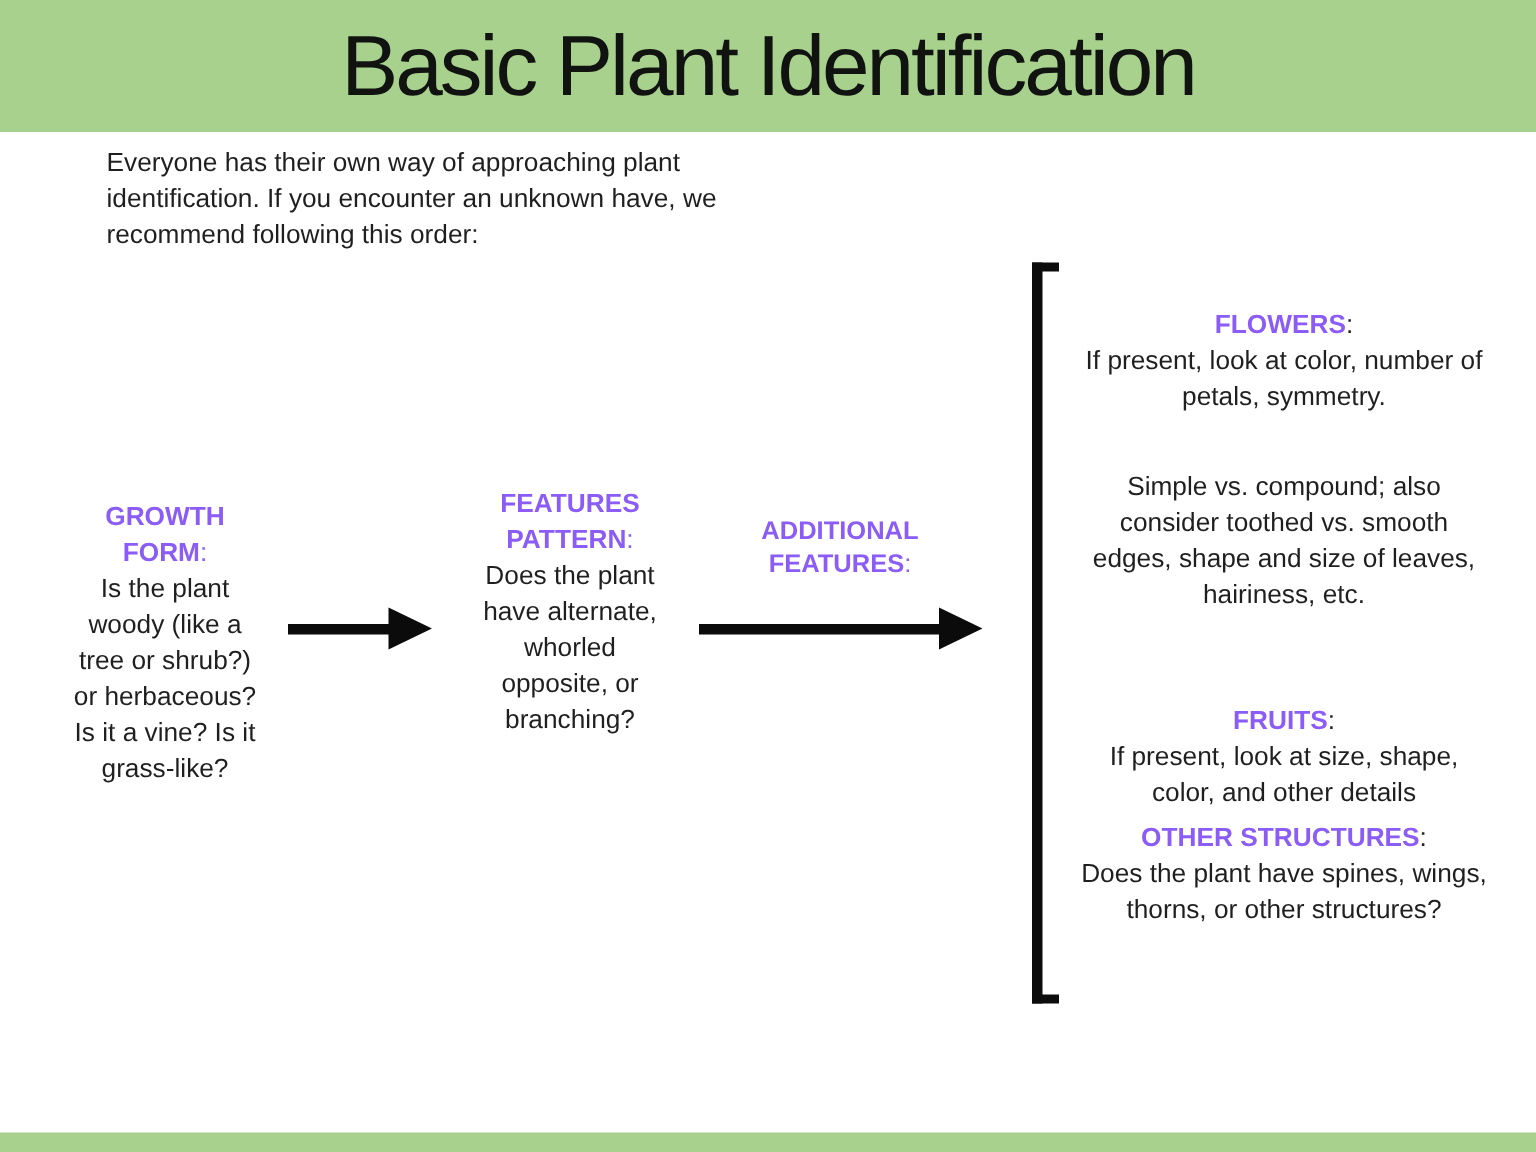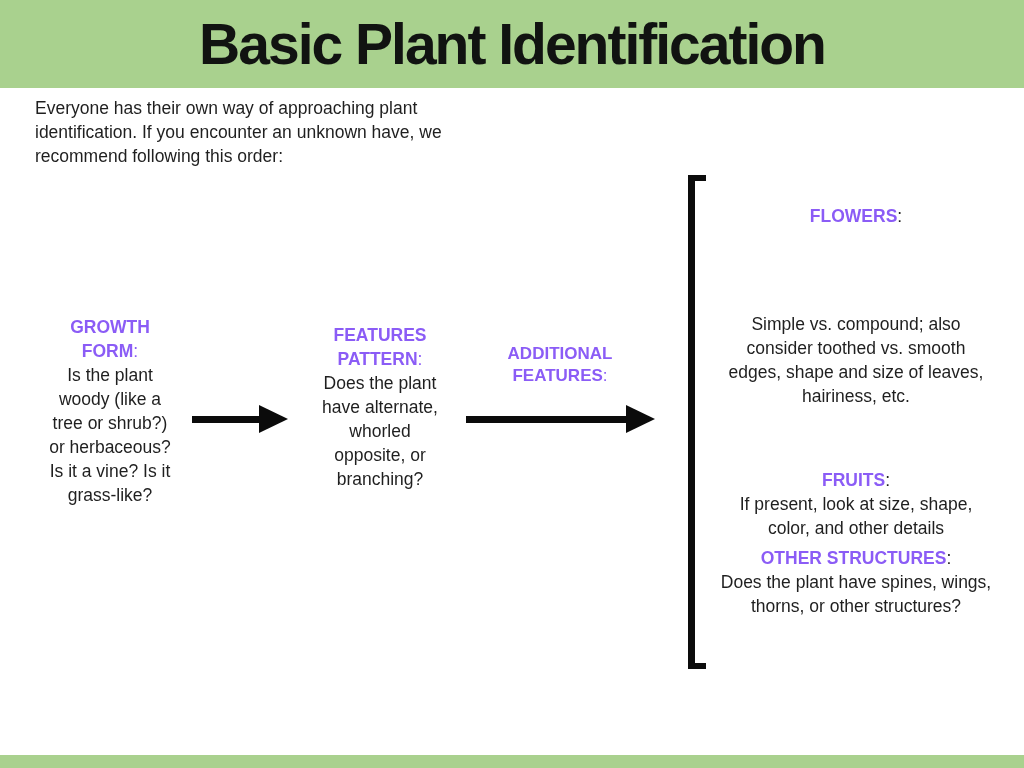--- a/index.html
+++ b/index.html
@@ -19,21 +19,21 @@
     left: 0; top: 0;
     width: 1024px; height: 88px;
     background: #a9d18e;
   }
   .banner-title {
     width: 100%;
     text-align: center;
     line-height: 88px;
     font-size: 57px;
     letter-spacing: -2px;
-    font-weight: 700;
+    font-weight: 400;
     color: #111311;
     white-space: nowrap;
   }
 
   
   .footer-bar {
     position: absolute;
     left: 0; bottom: 0;
     width: 1024px; height: 13px;
     background: #a9d18e;
@@ -41,36 +41,36 @@
 
   
   .intro {
     position: absolute;
     left: 35px; top: 96px;
     width: 480px;
     font-size: 17.5px;
     line-height: 24px;
     color: #1f1f1f;
   }
-  .intro div { white-space: nowrap; }
+  .intro div { white-space: nowrap; margin-left: 36px; }
 
   
   .tblock {
     position: absolute;
     text-align: center;
     font-size: 17.5px;
     line-height: 24px;
     color: #1f1f1f;
   }
   .tblock .bh { font-weight: bold; color: #8b5cf6; }
   .tblock .colon { font-weight: normal; }
   .tblock div { white-space: nowrap; }
 
   
-  .step-growth   { left: 20px;  top: 315px; width: 180px; }
+  .step-growth   { left: 20px;  top: 332px; width: 180px; }
   .step-branch   { left: 288px; top: 323px; width: 184px; }
 
   
   .step-additional {
     left: 478px; top: 343px; width: 164px;
     font-size: 17px; line-height: 22px;
   }
 
   
   .arrow { position: absolute; }
@@ -165,20 +165,24 @@
 
   <div class="arrow arrow-2">
     <div class="shaft"></div>
     <div class="head"></div>
   </div>
 
   <div class="bracket"></div>
 
   <div class="tblock cat cat-flowers">
     <div><span class="bh">FLOWERS</span><span class="colon">:</span></div>
+    <div>
+        <div>If present, look at color, number of</div>
+        <div>petals, symmetry.</div>
+      </div>
   </div>
 
   <div class="tblock cat cat-leaves">
     <div>
         <div>Simple vs. compound; also</div>
         <div>consider toothed vs. smooth</div>
         <div>edges, shape and size of leaves,</div>
         <div>hairiness, etc.</div>
       </div>
   </div>

